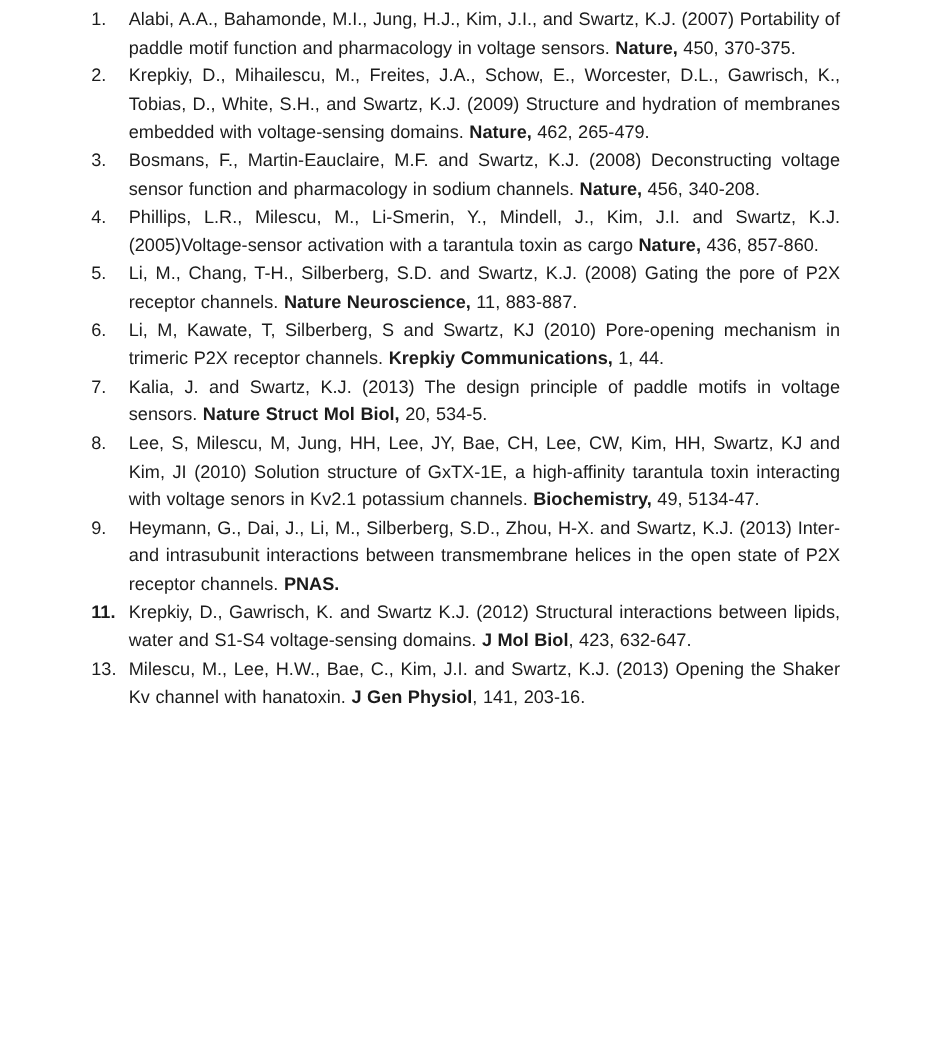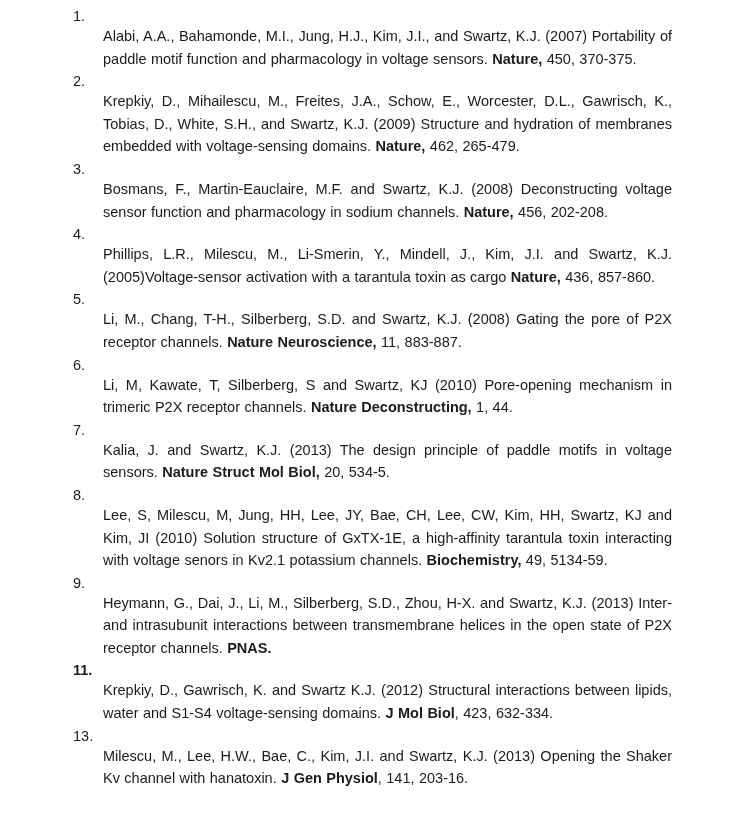--- a/index.html
+++ b/index.html
@@ -32,69 +32,68 @@
     width: 30px;
     text-align: left;
     white-space: nowrap;
   }
   .ref-text {
     flex: 1 1 auto;
     text-align: justify;
     text-align-last: left;
     -moz-text-align-last: left;
     word-spacing: 0.4px;
-    margin-top: 20px;
   }
   .bold {
     font-weight: bold;
   }
 </style>
 </head>
 <body>
 
 <div class="page">
   <div class="ref-list" id="ref-list">
       <div class="ref-item">
         <div class="ref-num">1.</div>
         <div class="ref-text"><span>Alabi, A.A., Bahamonde, M.I., Jung, H.J., Kim, J.I., and Swartz, K.J. (2007) Portability of paddle motif function and pharmacology in voltage sensors. </span><span class="bold">Nature,</span><span> 450, 370-375.</span></div>
       </div>
       <div class="ref-item">
         <div class="ref-num">2.</div>
         <div class="ref-text"><span>Krepkiy, D., Mihailescu, M., Freites, J.A., Schow, E., Worcester, D.L., Gawrisch, K., Tobias, D., White, S.H., and Swartz, K.J. (2009) Structure and hydration of membranes embedded with voltage-sensing domains. </span><span class="bold">Nature,</span><span> 462, 265-479.</span></div>
       </div>
       <div class="ref-item">
         <div class="ref-num">3.</div>
-        <div class="ref-text"><span>Bosmans, F., Martin-Eauclaire, M.F. and Swartz, K.J. (2008) Deconstructing voltage sensor function and pharmacology in sodium channels. </span><span class="bold">Nature,</span><span> 456, 202-208.</span></div>
+        <div class="ref-text"><span>Bosmans, F., Martin-Eauclaire, M.F. and Swartz, K.J. (2008) Deconstructing voltage sensor function and pharmacology in sodium channels. </span><span class="bold">Nature,</span><span> 456, 340-208.</span></div>
       </div>
       <div class="ref-item">
         <div class="ref-num">4.</div>
         <div class="ref-text"><span>Phillips, L.R., Milescu, M., Li-Smerin, Y., Mindell, J., Kim, J.I. and Swartz, K.J. (2005)Voltage-sensor activation with a tarantula toxin as cargo </span><span class="bold">Nature,</span><span> 436, 857-860.</span></div>
       </div>
       <div class="ref-item">
         <div class="ref-num">5.</div>
         <div class="ref-text"><span>Li, M., Chang, T-H., Silberberg, S.D. and Swartz, K.J. (2008) Gating the pore of P2X receptor channels. </span><span class="bold">Nature Neuroscience,</span><span> 11, 883-887.</span></div>
       </div>
       <div class="ref-item">
         <div class="ref-num">6.</div>
-        <div class="ref-text"><span>Li, M, Kawate, T, Silberberg, S and Swartz, KJ (2010) Pore-opening mechanism in trimeric P2X receptor channels. </span><span class="bold">Nature Deconstructing,</span><span> 1, 44.</span></div>
+        <div class="ref-text"><span>Li, M, Kawate, T, Silberberg, S and Swartz, KJ (2010) Pore-opening mechanism in trimeric P2X receptor channels. </span><span class="bold">Krepkiy Communications,</span><span> 1, 44.</span></div>
       </div>
       <div class="ref-item">
         <div class="ref-num">7.</div>
         <div class="ref-text"><span>Kalia, J. and Swartz, K.J. (2013) The design principle of paddle motifs in voltage sensors. </span><span class="bold">Nature Struct Mol Biol,</span><span> 20, 534-5.</span></div>
       </div>
       <div class="ref-item">
         <div class="ref-num">8.</div>
-        <div class="ref-text"><span>Lee, S, Milescu, M, Jung, HH, Lee, JY, Bae, CH, Lee, CW, Kim, HH, Swartz, KJ and Kim, JI (2010) Solution structure of GxTX-1E, a high-affinity tarantula toxin interacting with voltage senors in Kv2.1 potassium channels. </span><span class="bold">Biochemistry,</span><span> 49, 5134-59.</span></div>
+        <div class="ref-text"><span>Lee, S, Milescu, M, Jung, HH, Lee, JY, Bae, CH, Lee, CW, Kim, HH, Swartz, KJ and Kim, JI (2010) Solution structure of GxTX-1E, a high-affinity tarantula toxin interacting with voltage senors in Kv2.1 potassium channels. </span><span class="bold">Biochemistry,</span><span> 49, 5134-47.</span></div>
       </div>
       <div class="ref-item">
         <div class="ref-num">9.</div>
         <div class="ref-text"><span>Heymann, G., Dai, J., Li, M., Silberberg, S.D., Zhou, H-X. and Swartz, K.J. (2013) Inter- and intrasubunit interactions between transmembrane helices in the open state of P2X receptor channels. </span><span class="bold">PNAS.</span></div>
       </div>
       <div class="ref-item">
         <div class="ref-num bold">11.</div>
-        <div class="ref-text"><span>Krepkiy, D., Gawrisch, K. and Swartz K.J. (2012) Structural interactions between lipids, water and S1-S4 voltage-sensing domains. </span><span class="bold">J Mol Biol</span><span>, 423, 632-334.</span></div>
+        <div class="ref-text"><span>Krepkiy, D., Gawrisch, K. and Swartz K.J. (2012) Structural interactions between lipids, water and S1-S4 voltage-sensing domains. </span><span class="bold">J Mol Biol</span><span>, 423, 632-647.</span></div>
       </div>
       <div class="ref-item">
         <div class="ref-num">13.</div>
         <div class="ref-text"><span>Milescu, M., Lee, H.W., Bae, C., Kim, J.I. and Swartz, K.J. (2013) Opening the Shaker Kv channel with hanatoxin. </span><span class="bold">J Gen Physiol</span><span>, 141, 203-16.</span></div>
       </div>
     </div>
 </div>
 
 </body></html>

